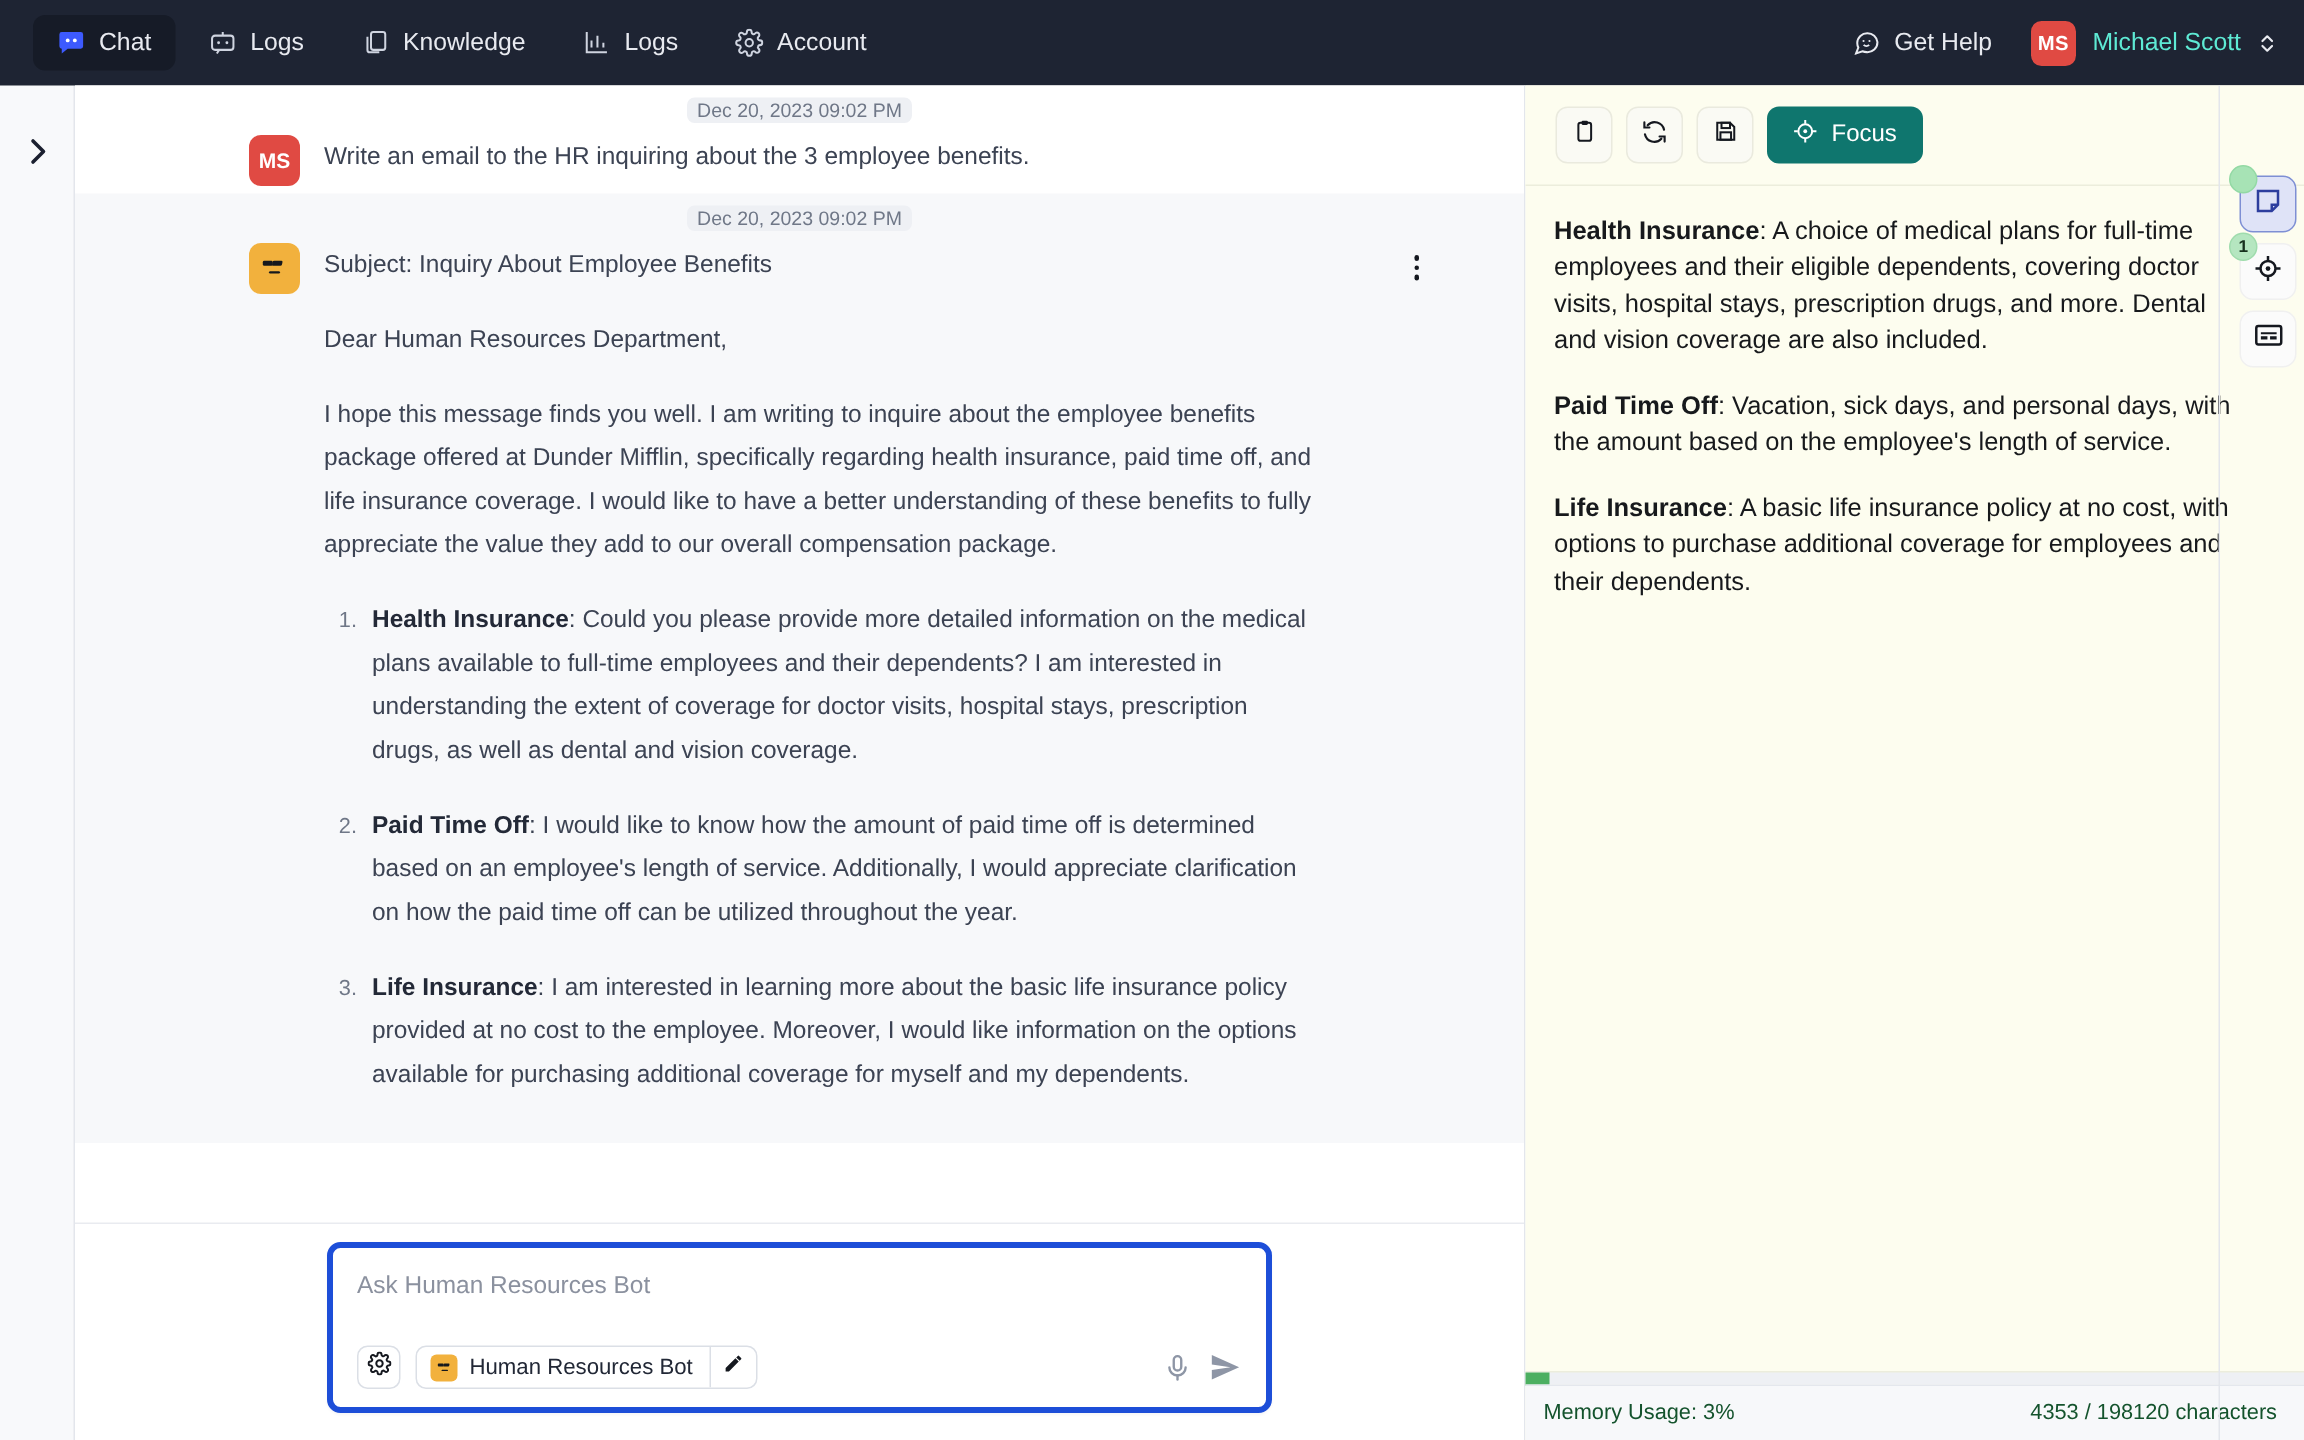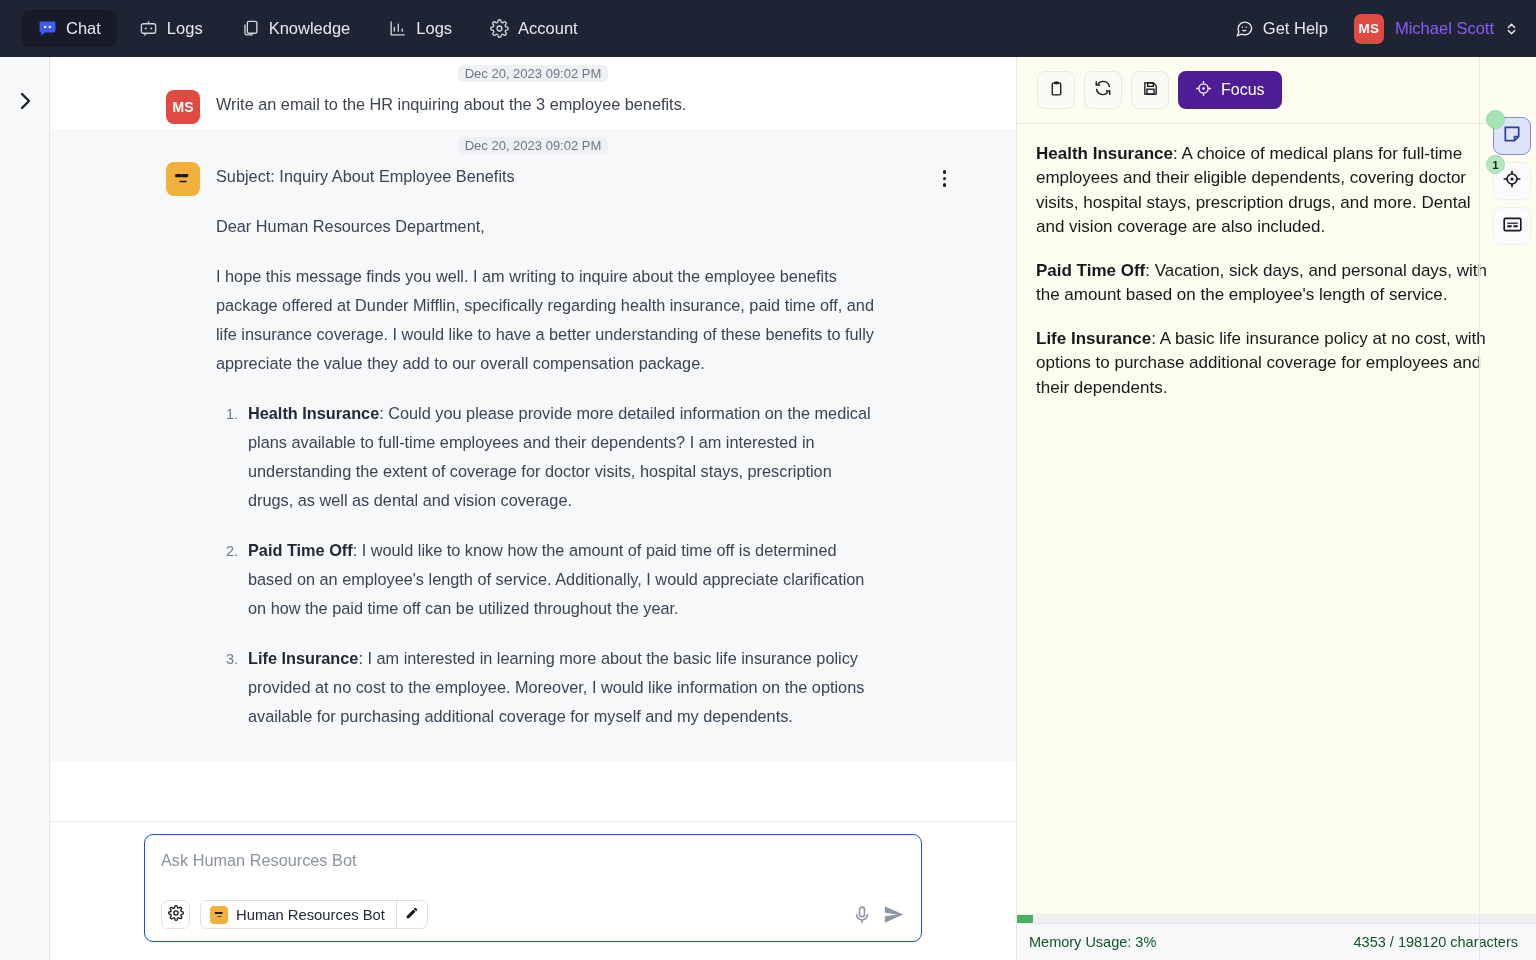--- a/index.html
+++ b/index.html
@@ -37,21 +37,21 @@
     display: flex; align-items: center; gap: 9px;
     color: #e8eaf0; font-size: 16.5px; cursor: pointer;
   }
   #user-block { display: flex; align-items: center; gap: 11px; cursor: pointer; }
   .avatar-sq {
     width: 30px; height: 30px; border-radius: 7px;
     background: #e04a43; color: #fff;
     display: flex; align-items: center; justify-content: center;
     font-size: 13.5px; font-weight: bold; letter-spacing: .3px;
   }
-  #user-name { color: #8b5cf6; font-size: 16.5px; }
+  #user-name { color: #5eead4; font-size: 16.5px; }
   .icon { display: inline-flex; align-items: center; justify-content: center; }
 
   
   #shell { display: flex; height: 903px; width: 1536px; }
 
   
   #left-rail {
     width: 50px; min-width: 50px;
     background: #f8f9fb;
     border-right: 1px solid #e3e6ec;
@@ -109,22 +109,22 @@
   #bot-kebab span { width: 3.5px; height: 3.5px; border-radius: 50%; background: #15181f; display:block; }
 
   
   #composer-area {
     border-top: 1px solid #e9ebf0;
     background: #fff;
     padding: 12px 0 18px 0;
     display: flex; justify-content: center;
   }
   #composer {
-    width: 778px;
-    border: 1px solid #1d4ed8;
+    width: 630px;
+    border: 4px solid #1d4ed8;
     border-radius: 9px;
     background: #fff;
     padding: 16px 16px 12px 16px;
     box-shadow: 0 1px 2px rgba(20,25,40,0.04);
   }
   #composer-input {
     width: 100%; border: none; outline: none;
     font-family: "Liberation Sans", sans-serif;
     font-size: 16.3px; color: #2c3240;
     background: transparent;
@@ -175,21 +175,21 @@
     border-bottom: 1px solid #eceddc;
   }
   .tool-btn {
     width: 38px; height: 38px;
     background: #fafaf4; border: 1px solid #eaeade;
     border-radius: 8px; cursor: pointer;
     display: flex; align-items: center; justify-content: center;
   }
   #focus-btn {
     height: 38px; padding: 0 17px;
-    background: #4c1d95; border: none; border-radius: 8px;
+    background: #0f766e; border: none; border-radius: 8px;
     color: #fff; font-size: 16px; cursor: pointer;
     display: flex; align-items: center; gap: 9px;
     font-family: "Liberation Sans", sans-serif;
   }
   #rp-content {
     flex: 1;
     padding: 18px 34px 10px 19px;
     overflow: hidden;
     color: #17191c; font-size: 17px; line-height: 1.44;
   }

